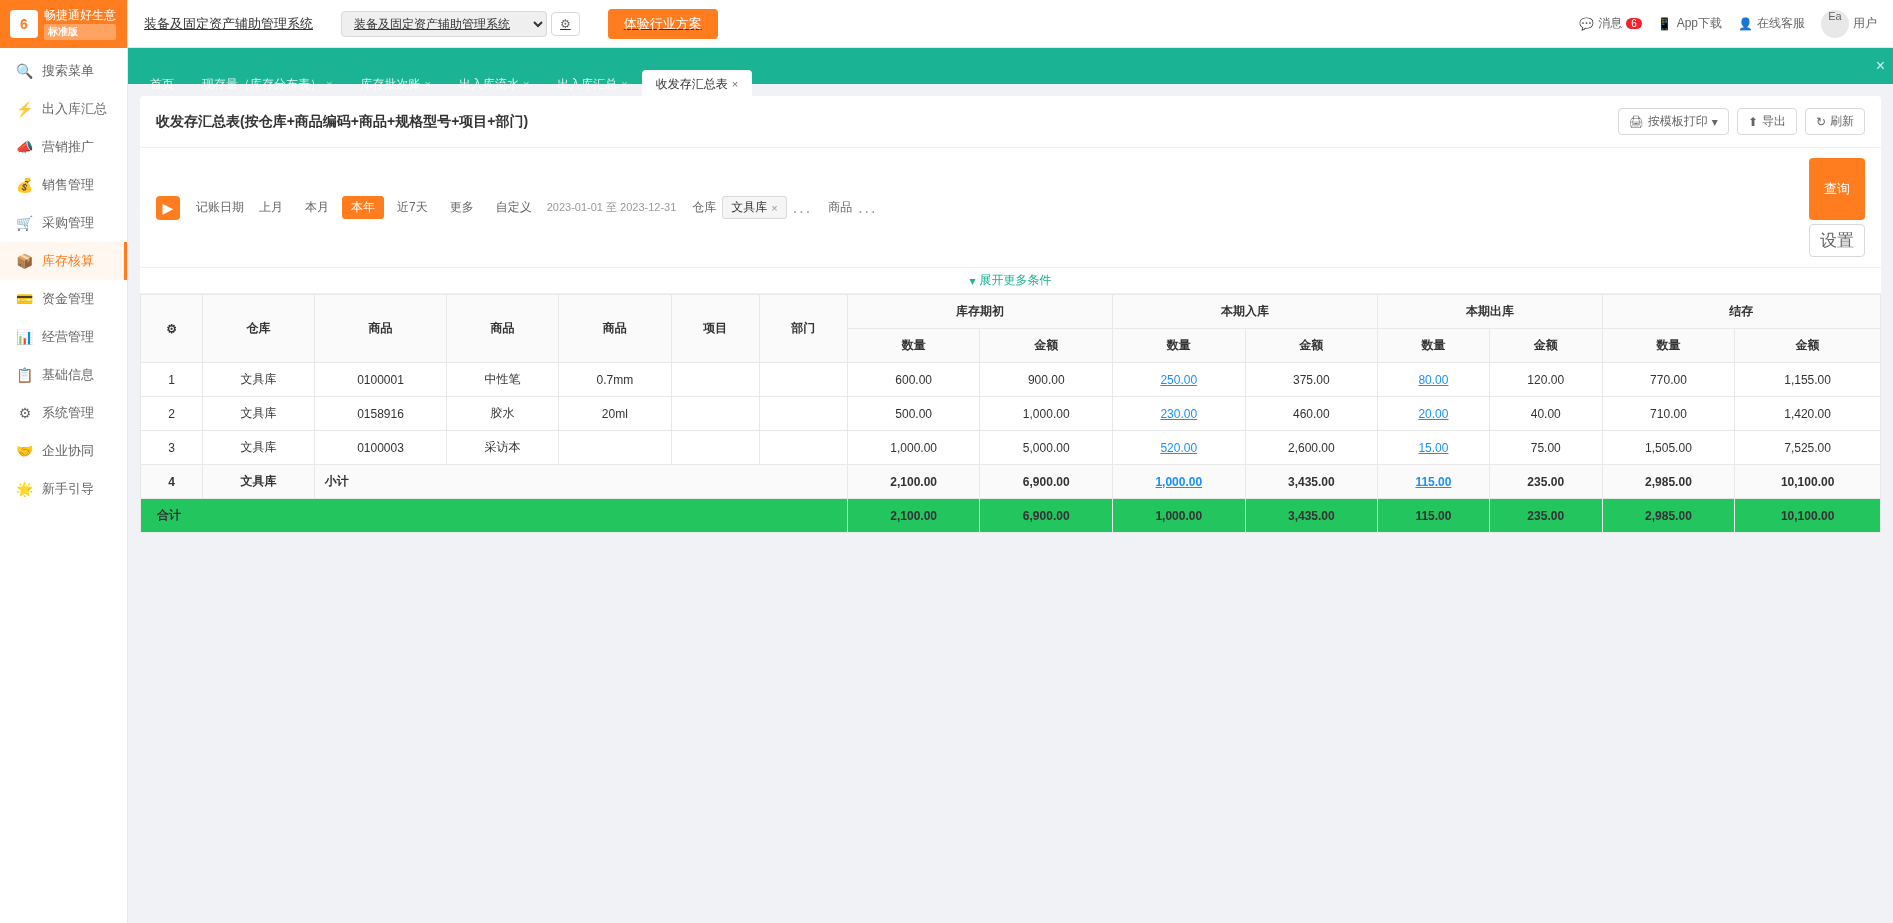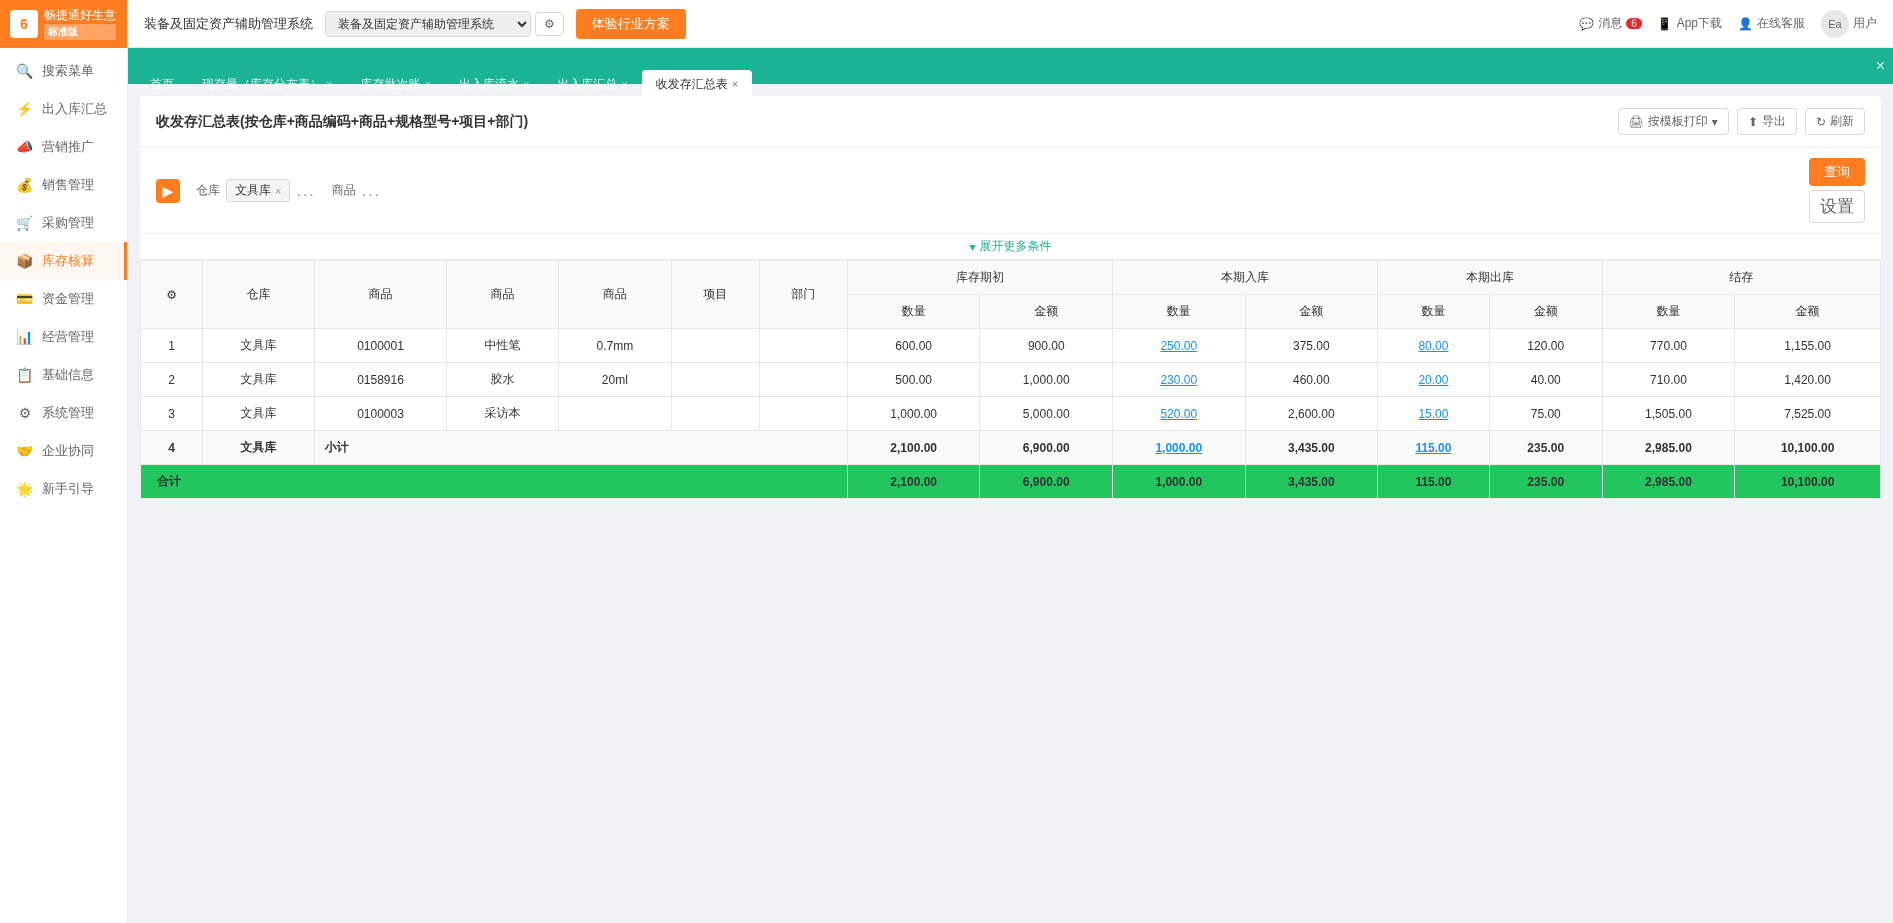--- a/index.html
+++ b/index.html
@@ -26,30 +26,30 @@
     .sidebar-item.active { background: #fff7f0; color: #ff7c1f; border-right: 3px solid #ff7c1f; }
     .sidebar-item .icon { width: 18px; height: 18px; display: flex; align-items: center; justify-content: center; font-size: 14px; }
 
     
     .topbar {
       position: fixed; top: 0; left: 128px; right: 0; height: 48px;
       background: #fff; border-bottom: 1px solid #e8e8e8;
       display: flex; align-items: center; justify-content: space-between; padding: 0 16px;
       z-index: 99;
     }
-    .topbar-left { display: flex; align-items: center; gap: 12px; }
+    .topbar-left { display: flex; align-items: center; gap: 28px; text-decoration: underline; }
     .system-select { border: 1px solid #d9d9d9; padding: 4px 20px 4px 8px; border-radius: 4px; font-size: 12px; color: #333; }
     .topbar-btn-primary {
       background: #ff7c1f; color: #fff; border: none; padding: 6px 16px; border-radius: 4px;
       font-size: 13px; cursor: pointer;
     }
     .topbar-right { display: flex; align-items: center; gap: 16px; font-size: 12px; color: #666; }
     .topbar-right-item { display: flex; align-items: center; gap: 4px; cursor: pointer; }
     .badge { background: #f5222d; color: #fff; border-radius: 10px; padding: 0 5px; font-size: 10px; }
-    .user-avatar { width: 28px; height: 28px; border-radius: 50%; background: #e8e8e8; display: flex; align-items: center; justify-content: center; font-size: 11px; color: #666; }
+    .user-avatar { width: 28px; height: 28px; border-radius: 50%; background: #e8e8e8; display: flex; align-items: flex-start; justify-content: center; font-size: 11px; color: #666; }
 
     
     .tabbar {
       position: fixed; top: 48px; left: 128px; right: 0; height: 36px;
       background: #1ab394; display: flex; align-items: center; padding: 0 8px;
       z-index: 98;
     }
     .tab {
       display: flex; align-items: center; gap: 4px; padding: 6px 14px;
       font-size: 12px; color: rgba(255,255,255,0.85); cursor: pointer; white-space: nowrap;
@@ -73,21 +73,21 @@
       display: flex; align-items: center; justify-content: space-between;
     }
     .card-title { font-size: 14px; font-weight: bold; color: #333; }
     .card-actions { display: flex; gap: 8px; align-items: center; }
     .btn-outline {
       border: 1px solid #d9d9d9; background: #fff; padding: 4px 10px;
       border-radius: 4px; font-size: 12px; cursor: pointer; color: #666;
       display: flex; align-items: center; gap: 4px;
     }
     .btn-orange {
-      background: #ff7c1f; color: #fff; border: none; padding: 5px 14px;
+      background: #ff7c1f; color: #fff; border: none; padding: 22px 14px;
       border-radius: 4px; font-size: 13px; cursor: pointer;
     }
     .btn-white-setting {
       border: 1px solid #d9d9d9; background: #fff; padding: 4px 10px;
       border-radius: 4px; font-size: 17px; cursor: pointer; color: #666;
     }
 
     
     .filter-bar {
       padding: 10px 16px; display: flex; align-items: center; gap: 16px;
@@ -118,21 +118,21 @@
       display: flex; align-items: center; gap: 4px;
     }
 
     
     .table-wrapper { overflow-x: auto; }
     table {
       width: 100%; border-collapse: collapse; font-size: 12px;
     }
     th {
       background: #fafafa; padding: 8px 10px; text-align: center;
-      border: 1px solid #e8e8e8; color: #333; font-weight: 400; white-space: nowrap;
+      border: 1px solid #e8e8e8; color: #333; font-weight: 700; white-space: nowrap;
     }
     td {
       padding: 8px 10px; text-align: center; border: 1px solid #e8e8e8;
       color: #333; white-space: nowrap;
     }
     .row-subtotal td { font-weight: bold; background: #fafafa; }
     .link-text { color: #1890ff; text-decoration: underline; cursor: pointer; }
     .footer-row td { background: #22c55e; font-weight: bold; }
   </style>
 </head>
@@ -279,20 +279,32 @@
         <button class="btn-outline">
           <span>↻</span>
           <span>刷新</span>
         </button>
       </div>
     </div>
 
     <div class="filter-bar">
       <button class="filter-expand-btn">▶</button>
       <div class="filter-group">
+        <span class="filter-label">记账日期</span>
+        <div class="date-btns">
+          <button class="date-btn">上月</button>
+          <button class="date-btn">本月</button>
+          <button class="date-btn active">本年</button>
+          <button class="date-btn">近7天</button>
+          <button class="date-btn">更多</button>
+          <button class="date-btn">自定义</button>
+        </div>
+        <span class="date-range">2023-01-01 至 2023-12-31</span>
+      </div>
+      <div class="filter-group">
         <span class="filter-label">仓库</span>
         <div class="warehouse-tag">
           <span>文具库</span>
           <span class="tag-close">×</span>
         </div>
         <span class="filter-dots">...</span>
       </div>
       <div class="filter-group">
         <span class="filter-label">商品</span>
         <span class="filter-dots">...</span>

